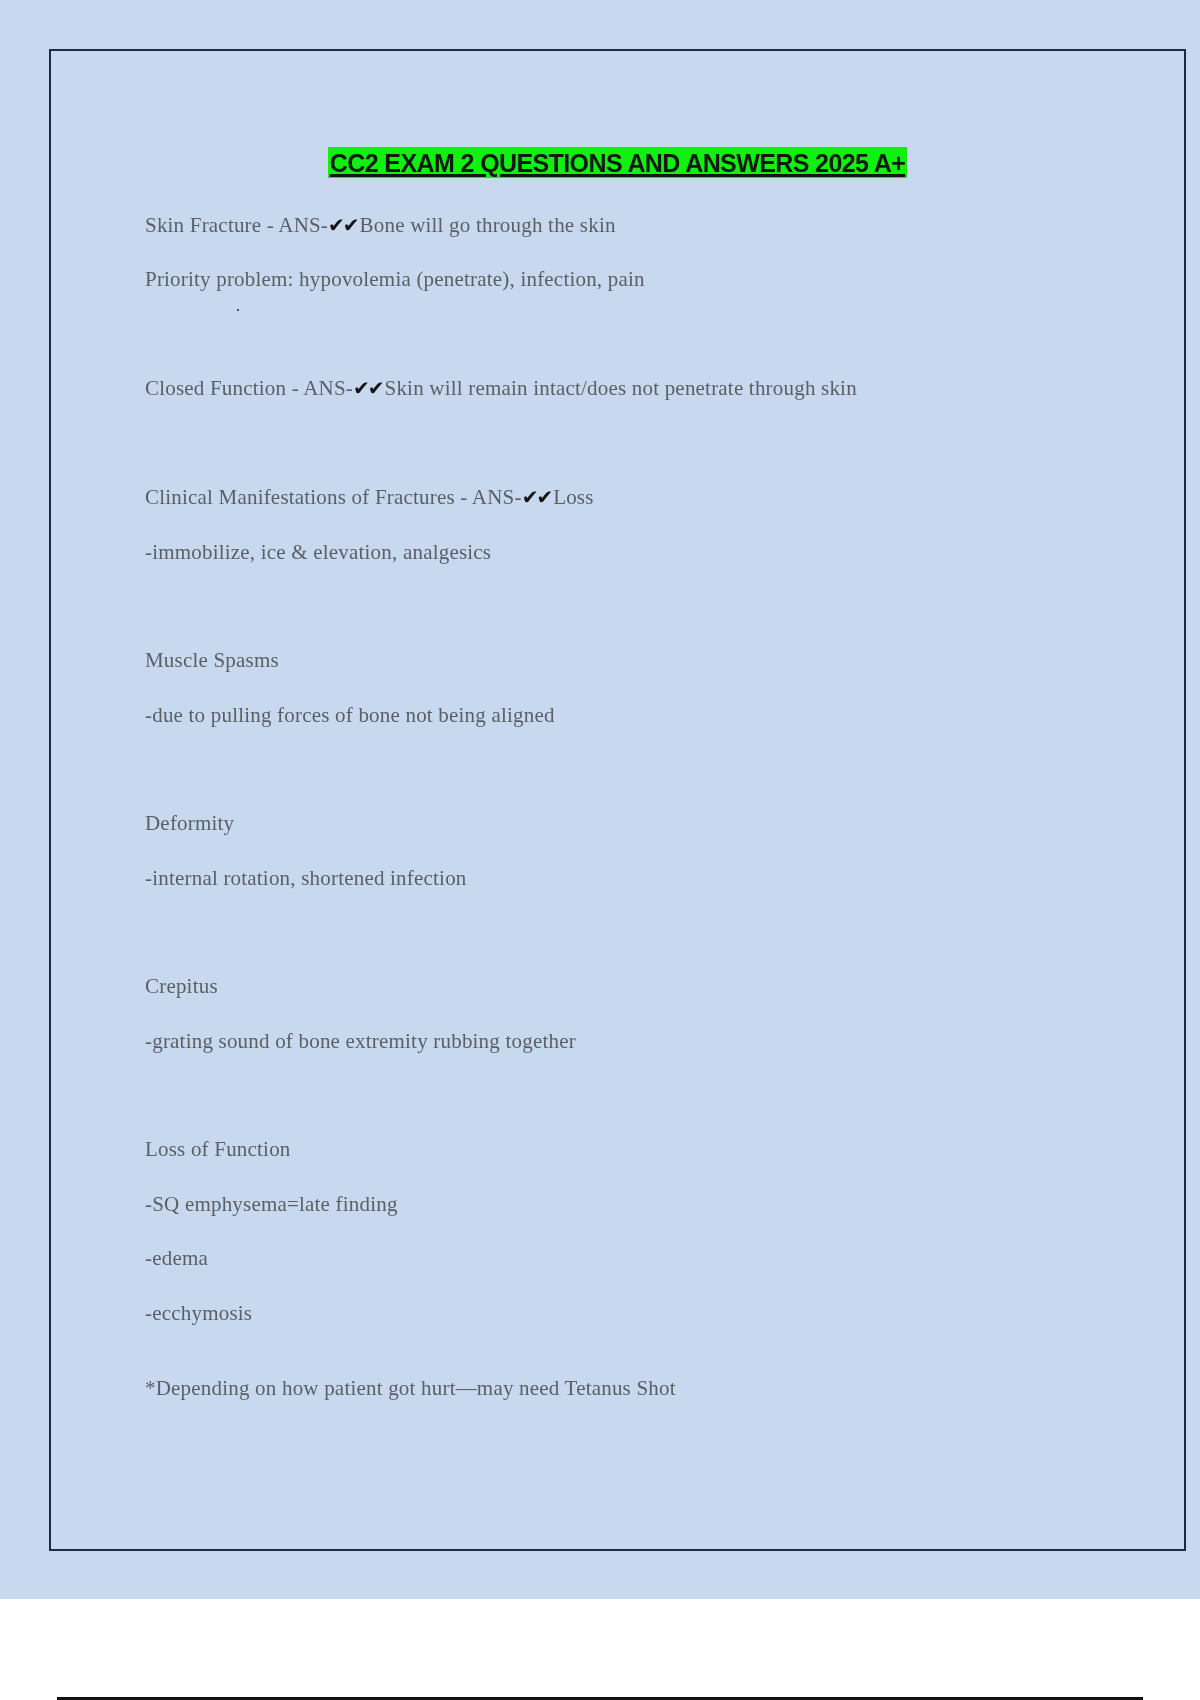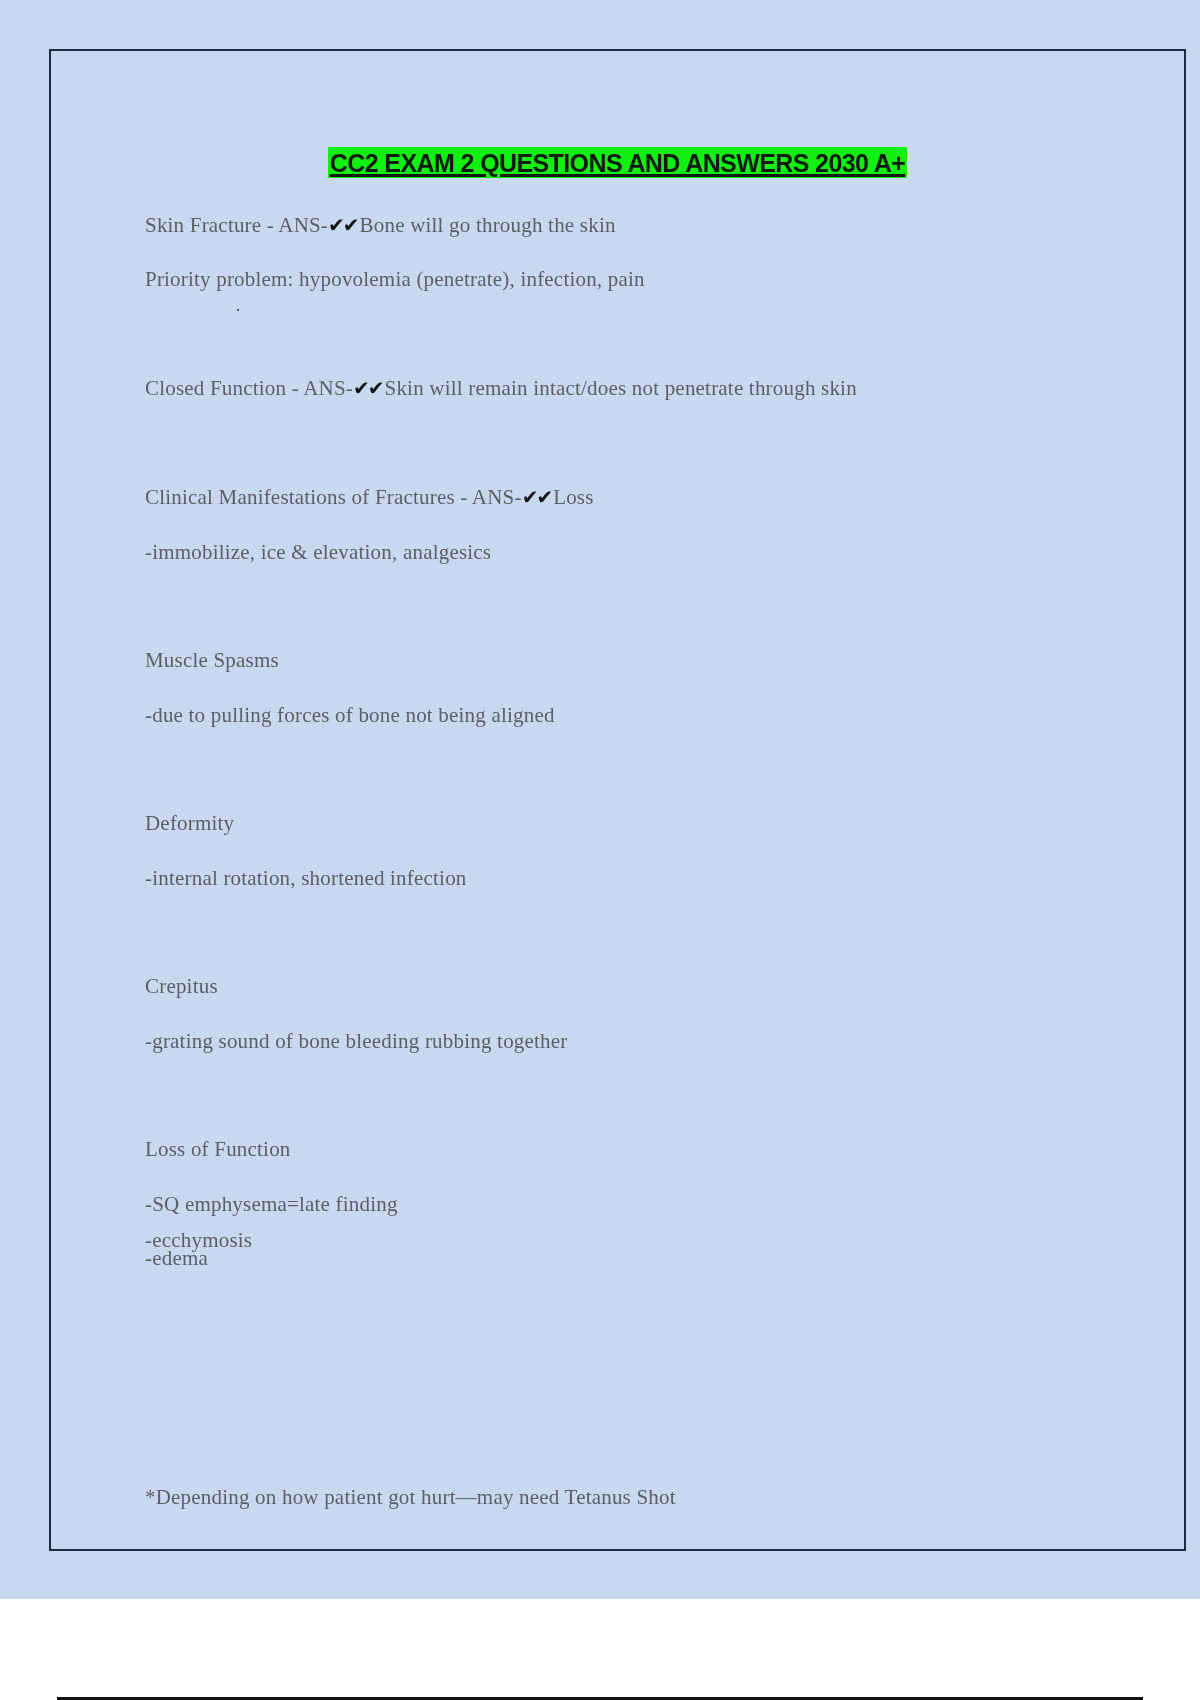--- a/index.html
+++ b/index.html
@@ -84,21 +84,21 @@
       background: #111;
     }
   </style>
 </head>
 <body>
 
 <div class="page-bg"></div>
 <div class="page-frame"></div>
 
 <div class="title-wrap">
-  <span class="title">CC2 EXAM 2 QUESTIONS AND ANSWERS 2030 A+</span>
+  <span class="title">CC2 EXAM 2 QUESTIONS AND ANSWERS 2025 A+</span>
 </div>
 
 <div class="line" style="top:213px">
   <span>Skin Fracture - ANS-</span><span class="check">✔✔</span><span>Bone will go through the skin</span>
 </div>
 <div class="line" style="top:267px">Priority problem: hypovolemia (penetrate), infection, pain</div>
 <div class="dot"></div>
 
 <div class="line" style="top:376px">
   <span>Closed Function - ANS-</span><span class="check">✔✔</span><span>Skin will remain intact/does not penetrate through skin</span>
@@ -109,22 +109,22 @@
 </div>
 <div class="line" style="top:540px">-immobilize, ice &amp; elevation, analgesics</div>
 
 <div class="line" style="top:648px">Muscle Spasms</div>
 <div class="line" style="top:703px">-due to pulling forces of bone not being aligned</div>
 
 <div class="line" style="top:811px">Deformity</div>
 <div class="line" style="top:866px">-internal rotation, shortened infection</div>
 
 <div class="line" style="top:974px">Crepitus</div>
-<div class="line" style="top:1029px">-grating sound of bone bleeding rubbing together</div>
+<div class="line" style="top:1029px">-grating sound of bone extremity rubbing together</div>
 
 <div class="line" style="top:1137px">Loss of Function</div>
 <div class="line" style="top:1192px">-SQ emphysema=late finding</div>
 <div class="line" style="top:1246px">-edema</div>
-<div class="line" style="top:1228px">-ecchymosis</div>
+<div class="line" style="top:1301px">-ecchymosis</div>
 
-<div class="line" style="top:1485px">*Depending on how patient got hurt—may need Tetanus Shot</div>
+<div class="line" style="top:1376px">*Depending on how patient got hurt—may need Tetanus Shot</div>
 
 <div class="footer-rule"></div>
 
 </body></html>

